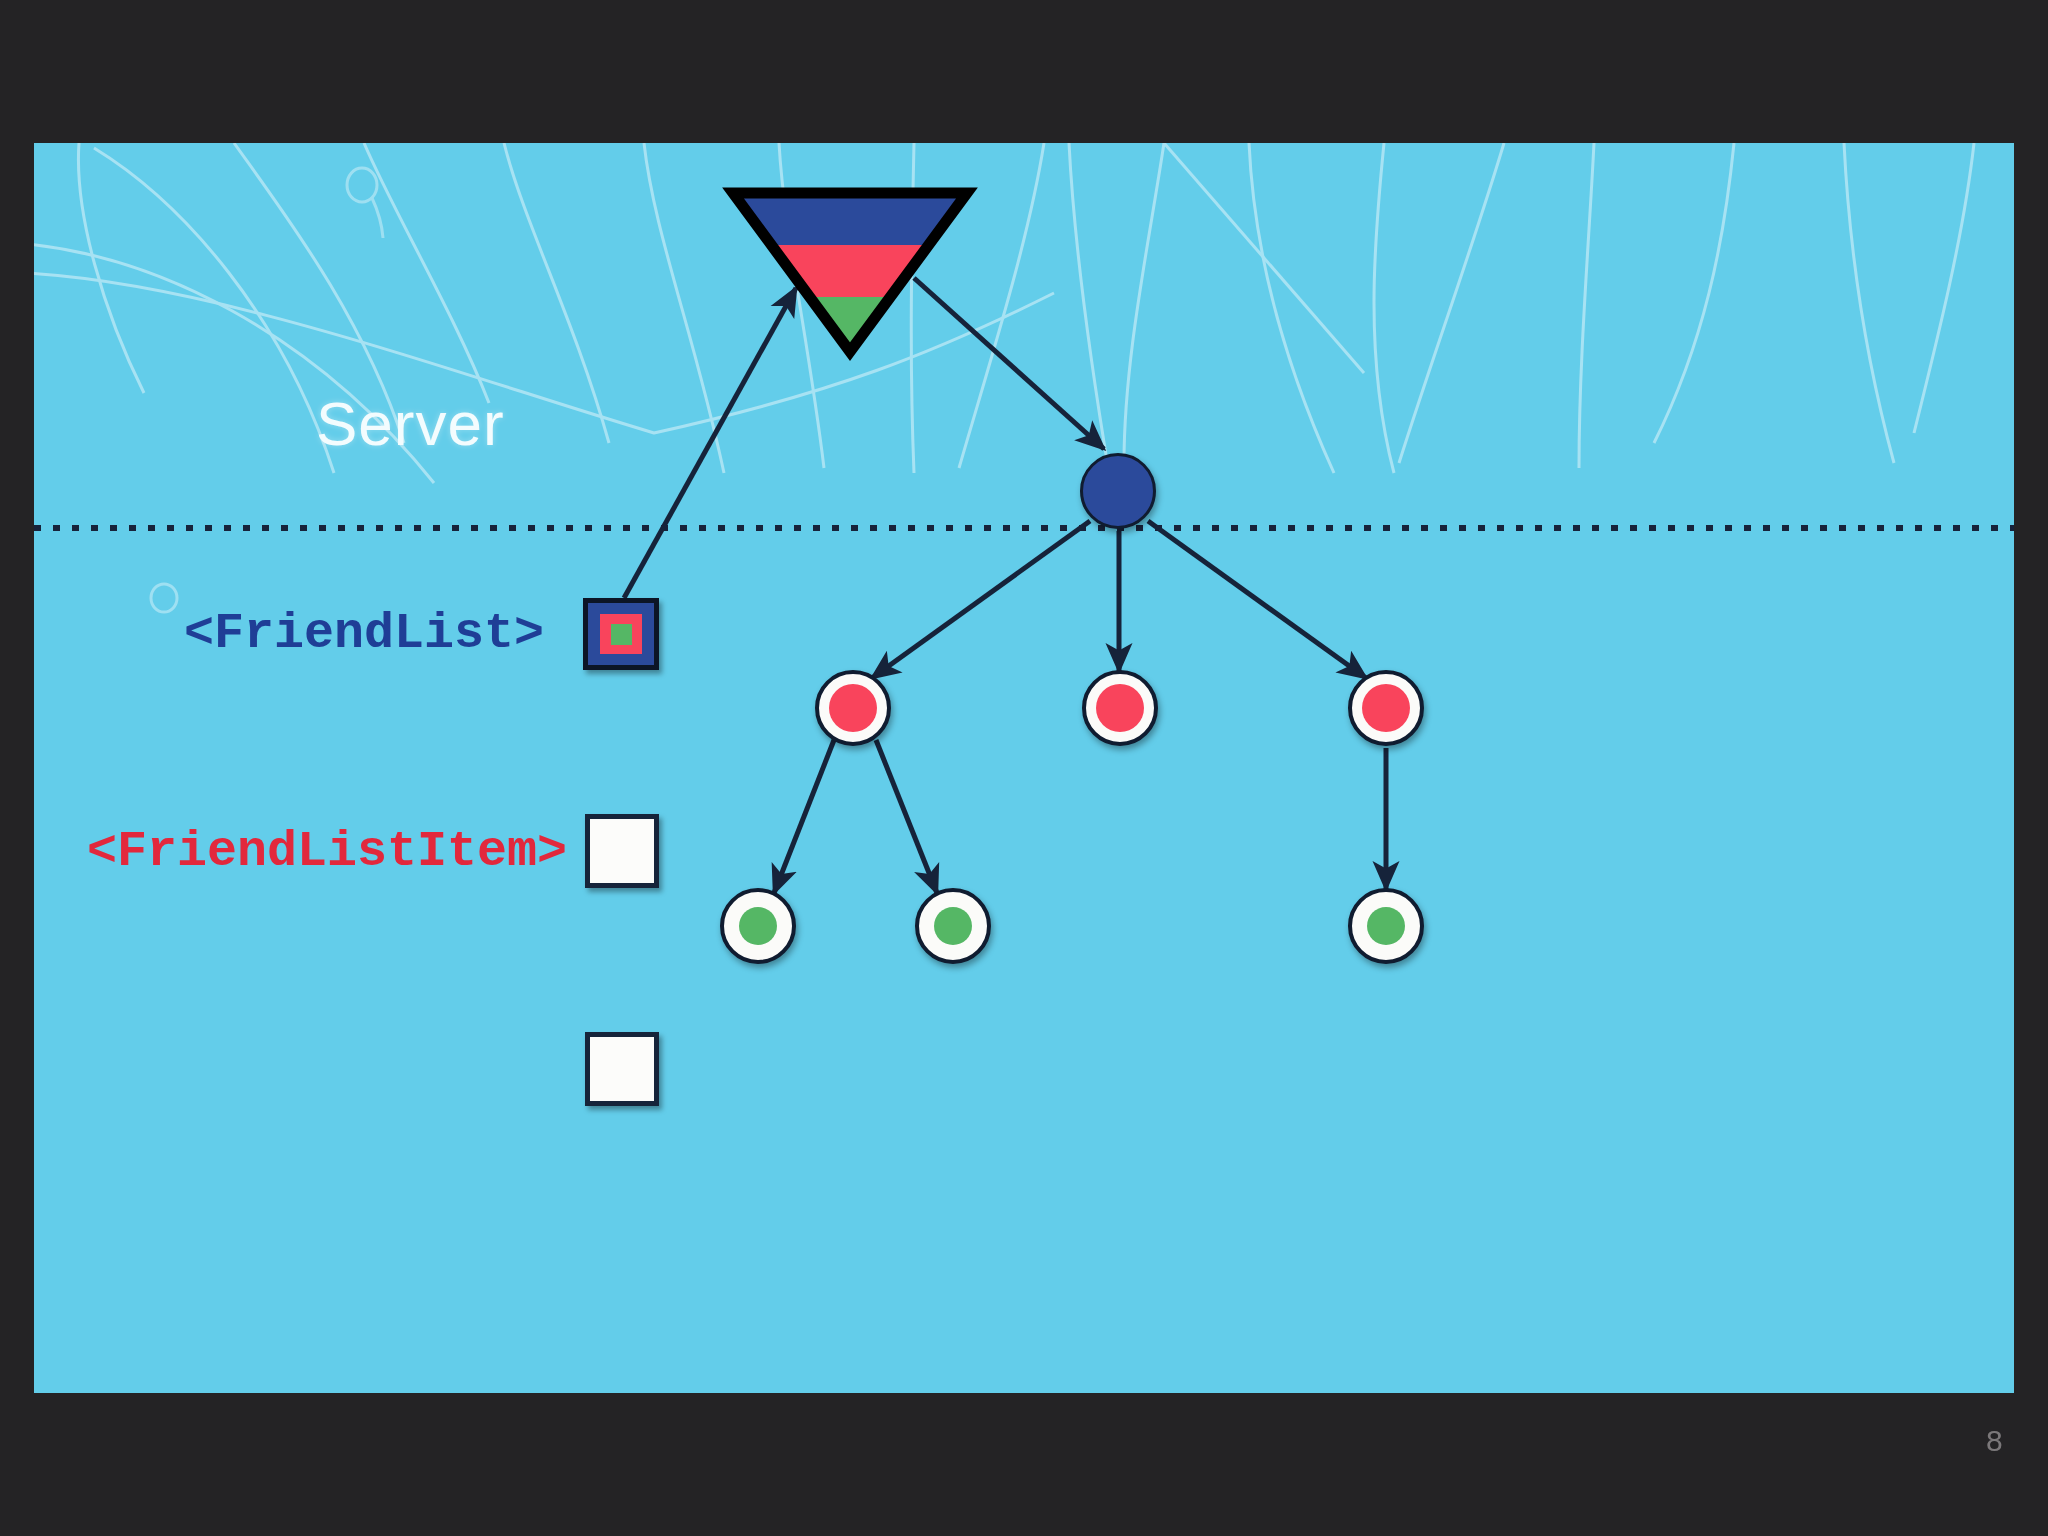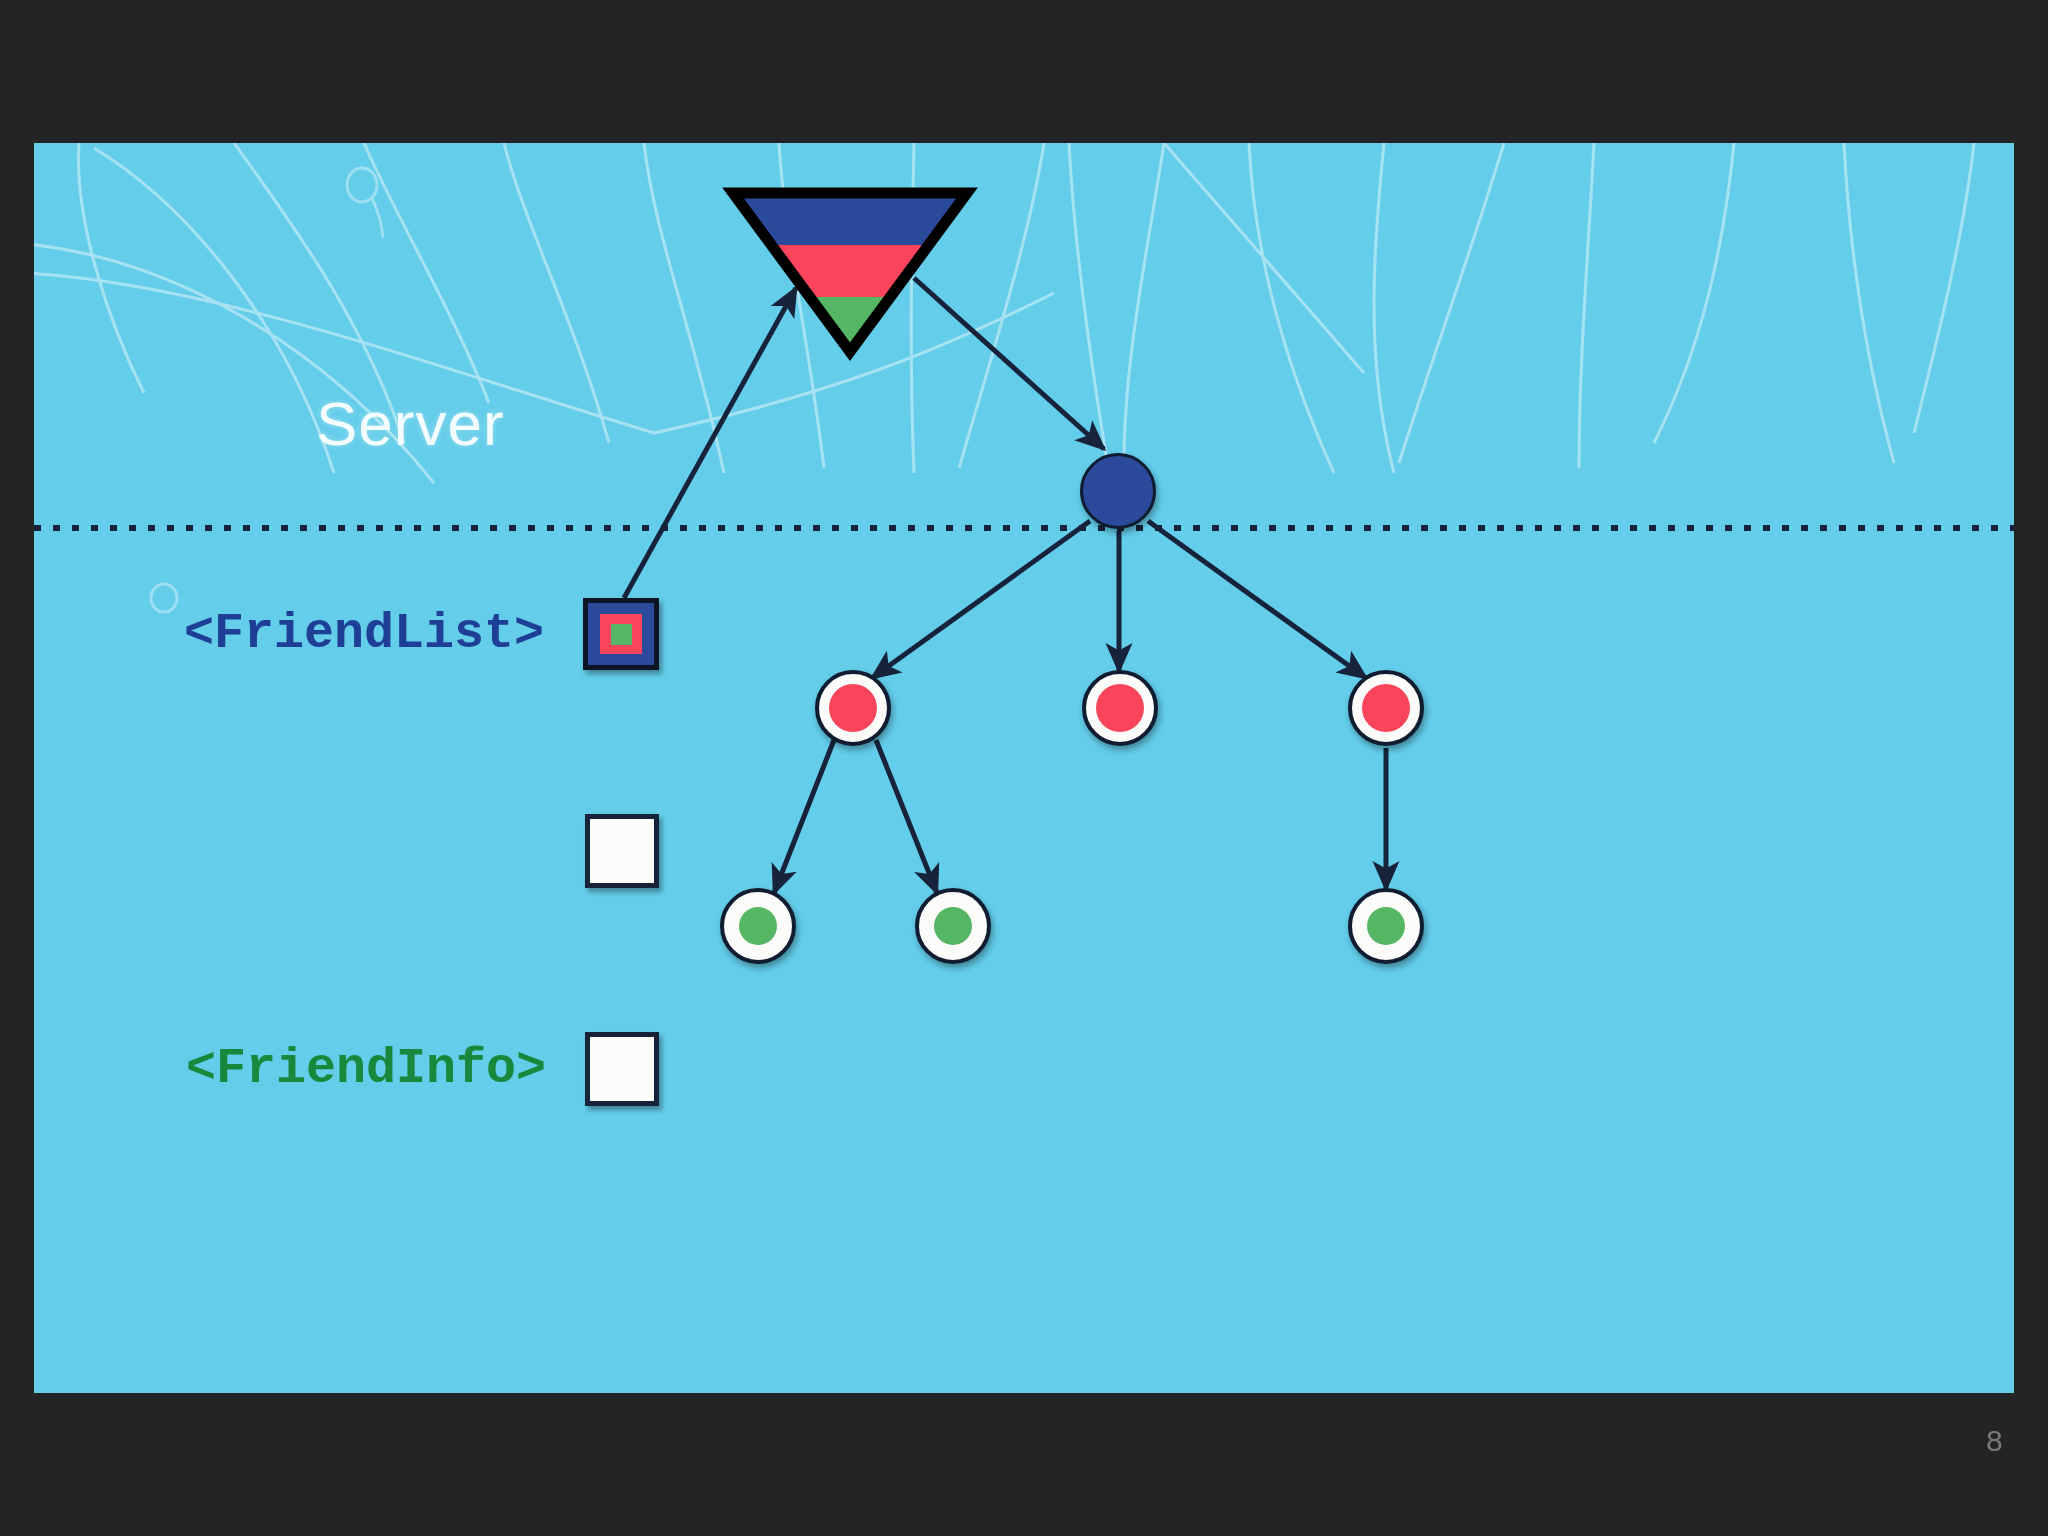--- a/index.html
+++ b/index.html
@@ -232,21 +232,21 @@
           <rect x="690" y="102" width="260" height="52" fill="#F9445C"></rect>
           <rect x="690" y="154" width="260" height="62" fill="#55B765"></rect>
         </g>
         <path d="M701 51 L931 51 L816 207 Z" fill="none" stroke="#000000" stroke-width="9" stroke-linejoin="miter"></path>
       </g>
     </svg>
 
     <div id="server-label">Server</div>
 
     <div class="row-label" id="label-friendlist">&lt;FriendList&gt;</div>
-    <div class="row-label" id="label-friendinfo">&lt;FriendInfo&gt;</div>
+    <div class="row-label" id="label-friendlistitem">&lt;FriendListItem&gt;</div>
 
     <div id="legend-nested">
       <div id="legend-nested-mid">
         <div id="legend-nested-inner"></div>
       </div>
     </div>
     <div class="legend-box" id="legend-plain-item"></div>
     <div class="legend-box" id="legend-plain-info"></div>
 
     <div class="node node-blue" style="left:1046px; top:310px;"></div>

